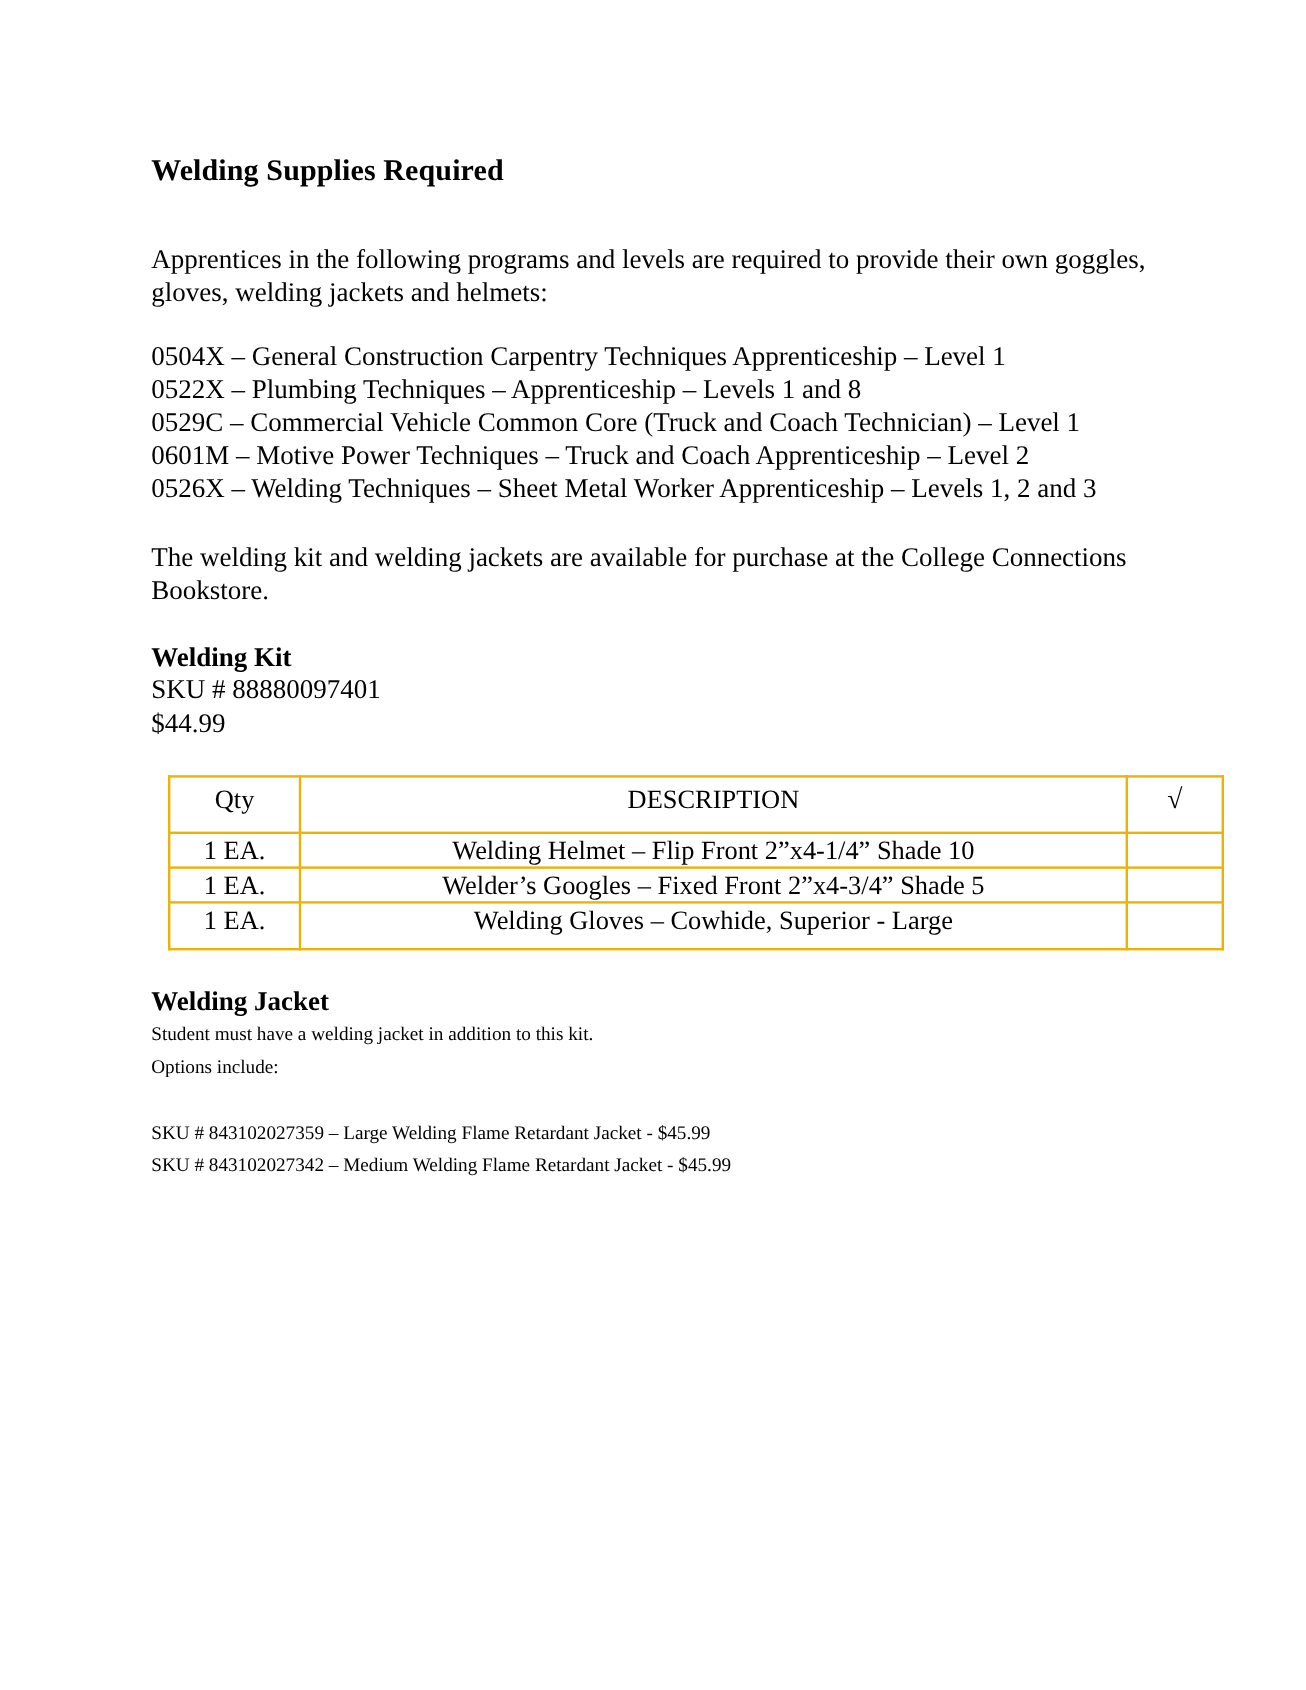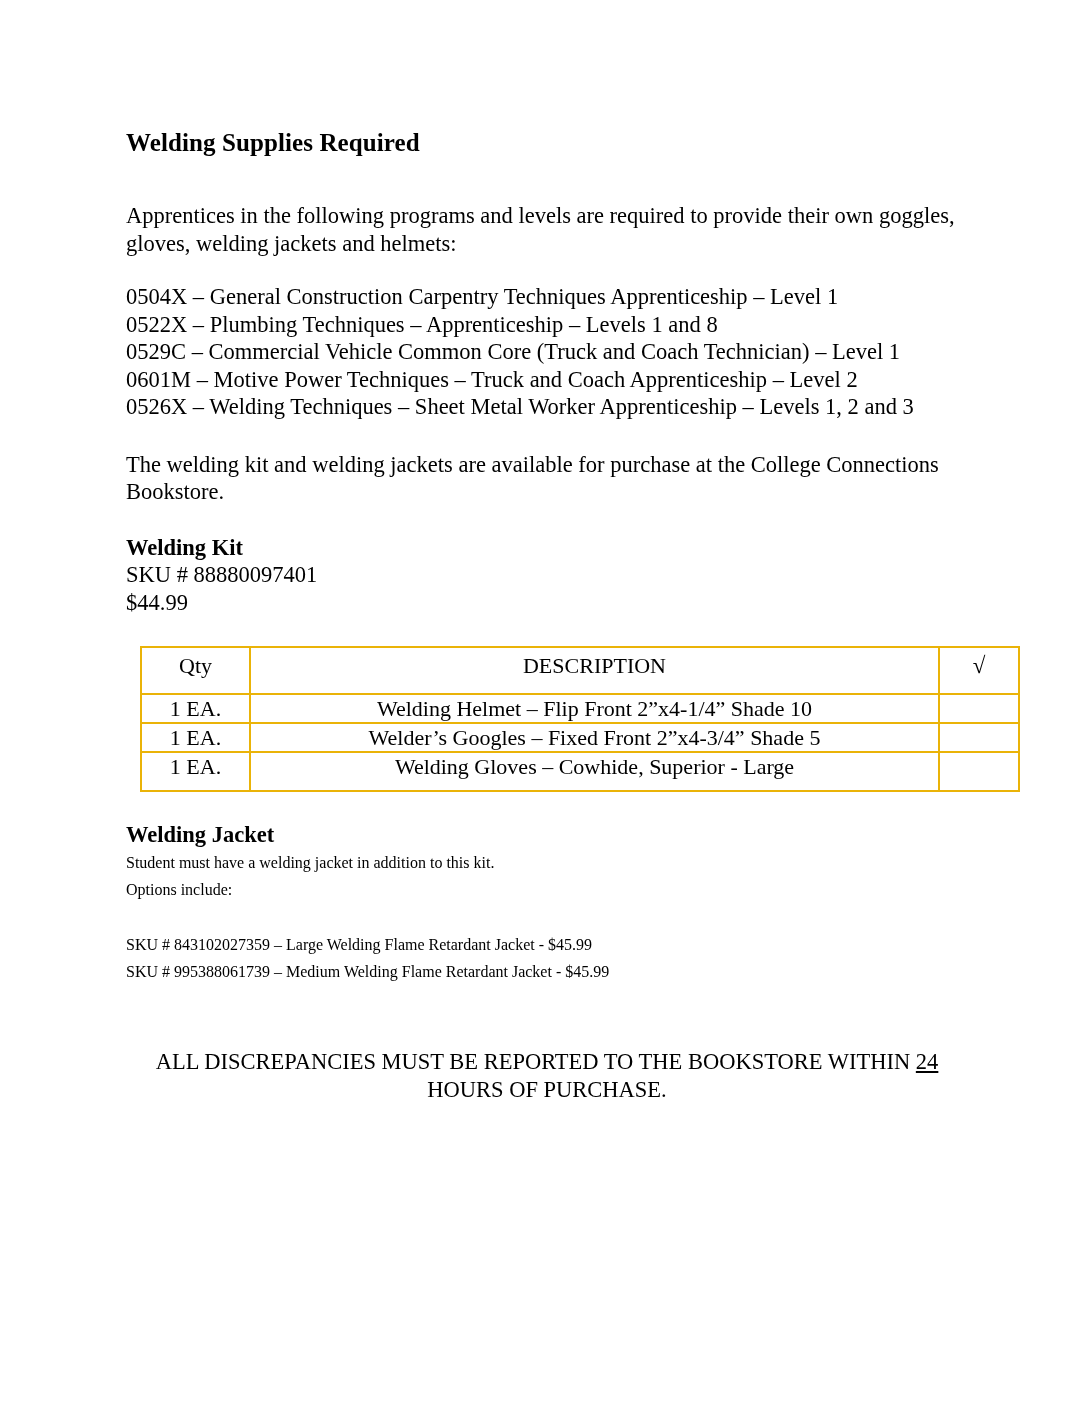--- a/index.html
+++ b/index.html
@@ -209,24 +209,23 @@
     <div>
       <div><span class="section-heading">Welding Jacket</span></div>
       <div class="jacket-line">Student must have a welding jacket in addition to this kit.</div>
       <div class="jacket-line">Options include:</div>
     </div>
 
     <div class="gap-7"></div>
 
     <div>
       <div class="jacket-line">SKU # 843102027359 – Large Welding Flame Retardant Jacket - $45.99</div>
-      <div class="jacket-line">SKU # 995388061739 – Medium Welding Flame Retardant Jacket - $45.99</div>
+      <div class="jacket-line">SKU # 843102027342 – Medium Welding Flame Retardant Jacket - $45.99</div>
     </div>
 
     <div class="gap-8"></div>
 
 
     <div class="gap-9"></div>
 
-    <p class="notice"><span>ALL DISCREPANCIES MUST BE REPORTED TO THE BOOKSTORE WITHIN </span><u>24</u><span> HOURS OF PURCHASE.</span></p>
 
   </div>
 </div>
 
 </body></html>

